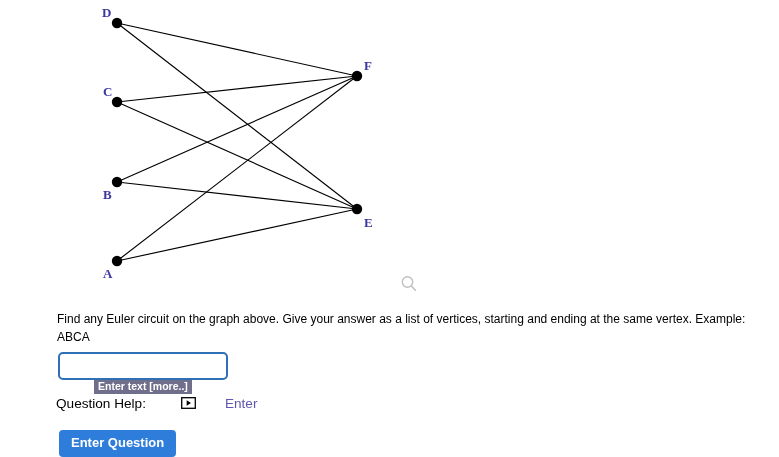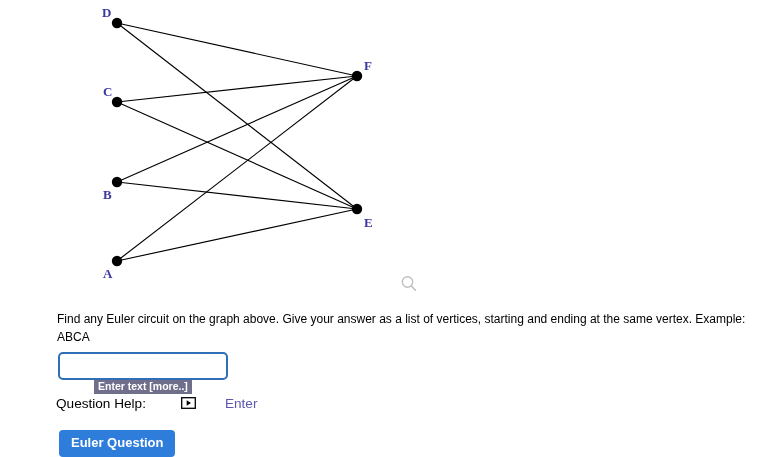--- a/index.html
+++ b/index.html
@@ -199,13 +199,13 @@
   <span id="question-help-label">Question Help:</span>
   <span id="video-icon">
     <svg width="15" height="12" viewBox="0 0 15 12">
       <rect x="0.7" y="0.7" width="13.6" height="10.6" fill="#ffffff" stroke="#000000" stroke-width="1.3"></rect>
       <polygon points="5.7,3.2 10,6 5.7,8.8" fill="#000000"></polygon>
     </svg>
   </span>
   <a id="video-link" href="#">Enter</a>
 </div>
 
-<button id="submit-button">Euler Question</button>
+<button id="submit-button">Enter Question</button>
 
 </body></html>

